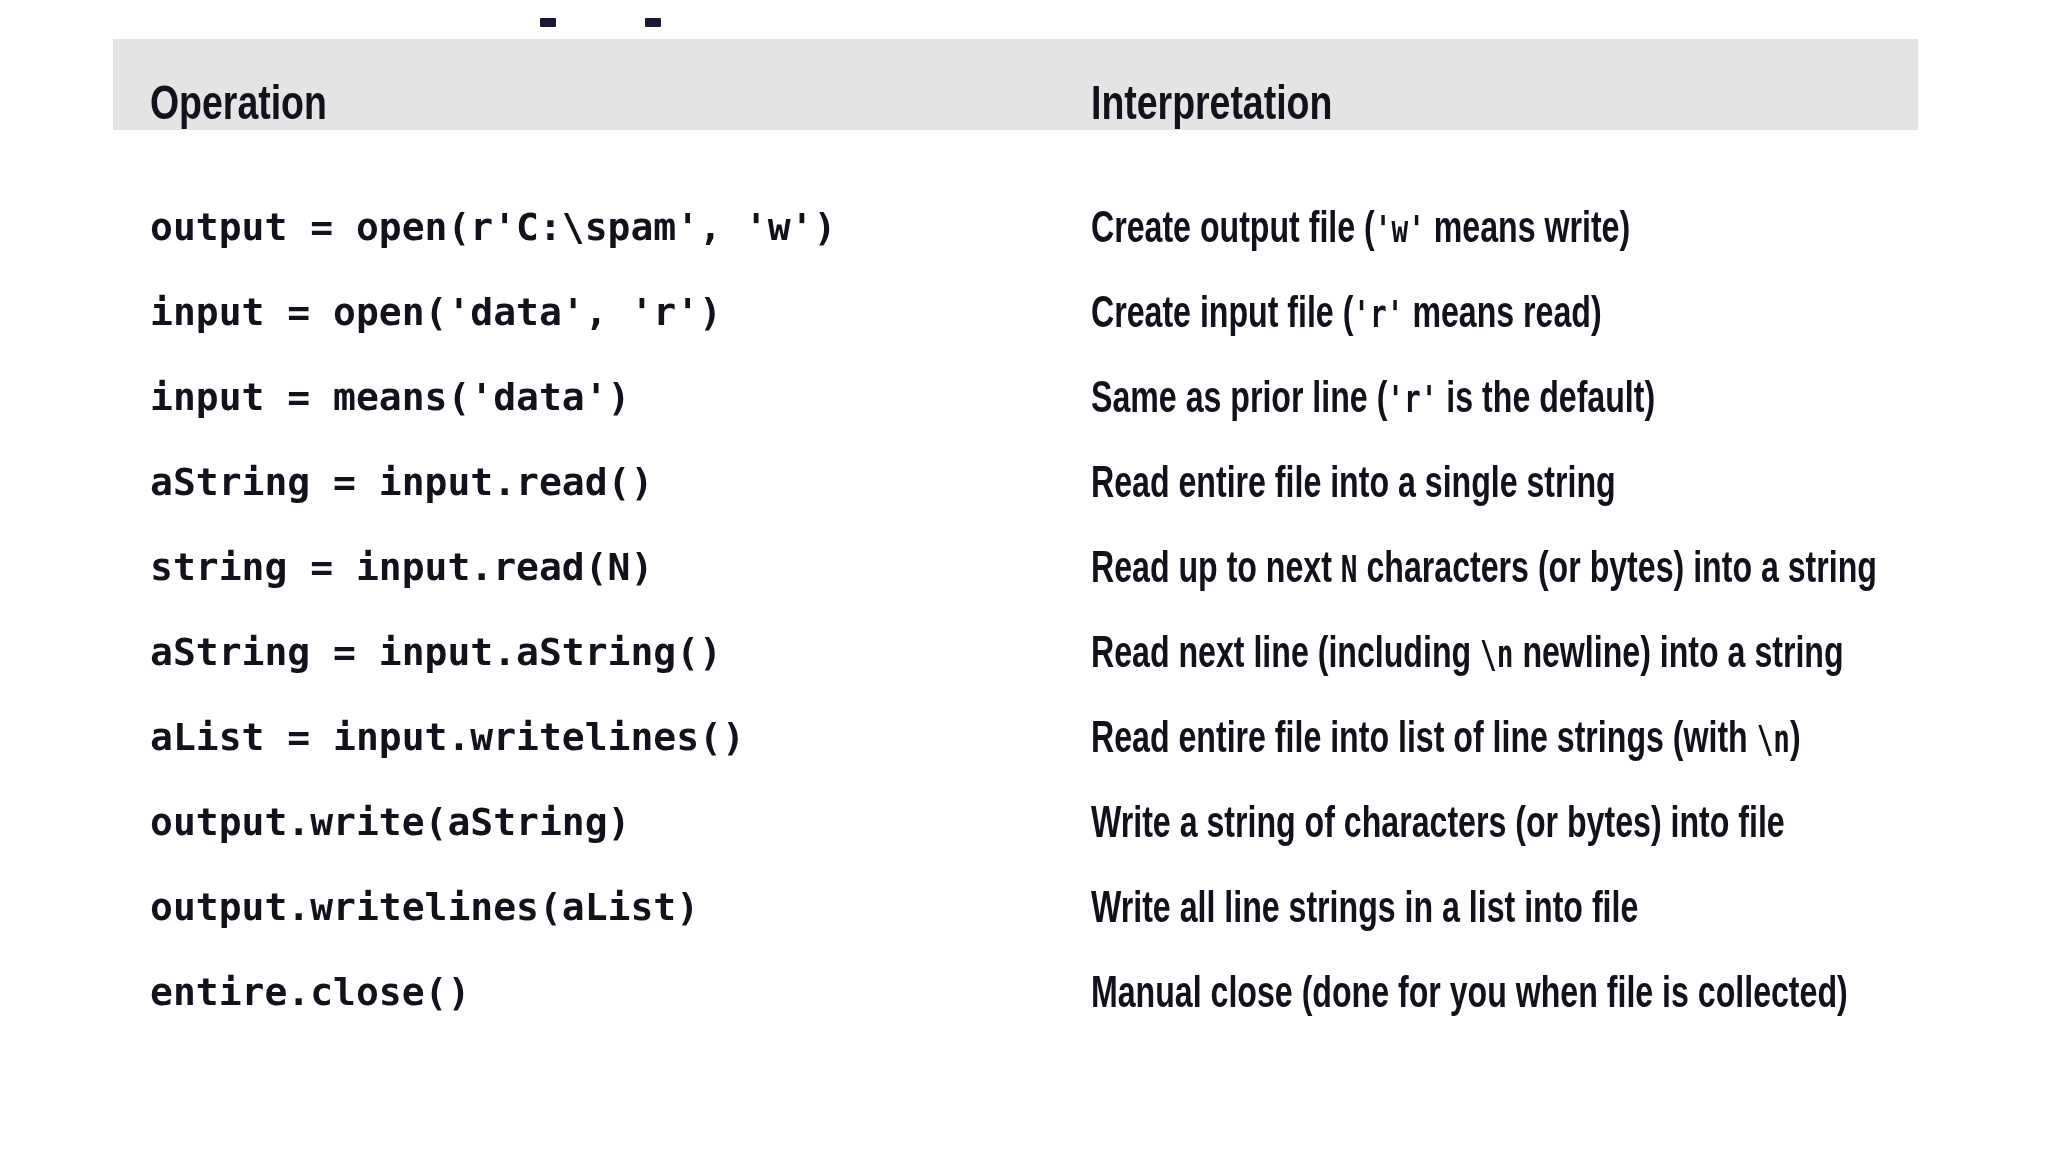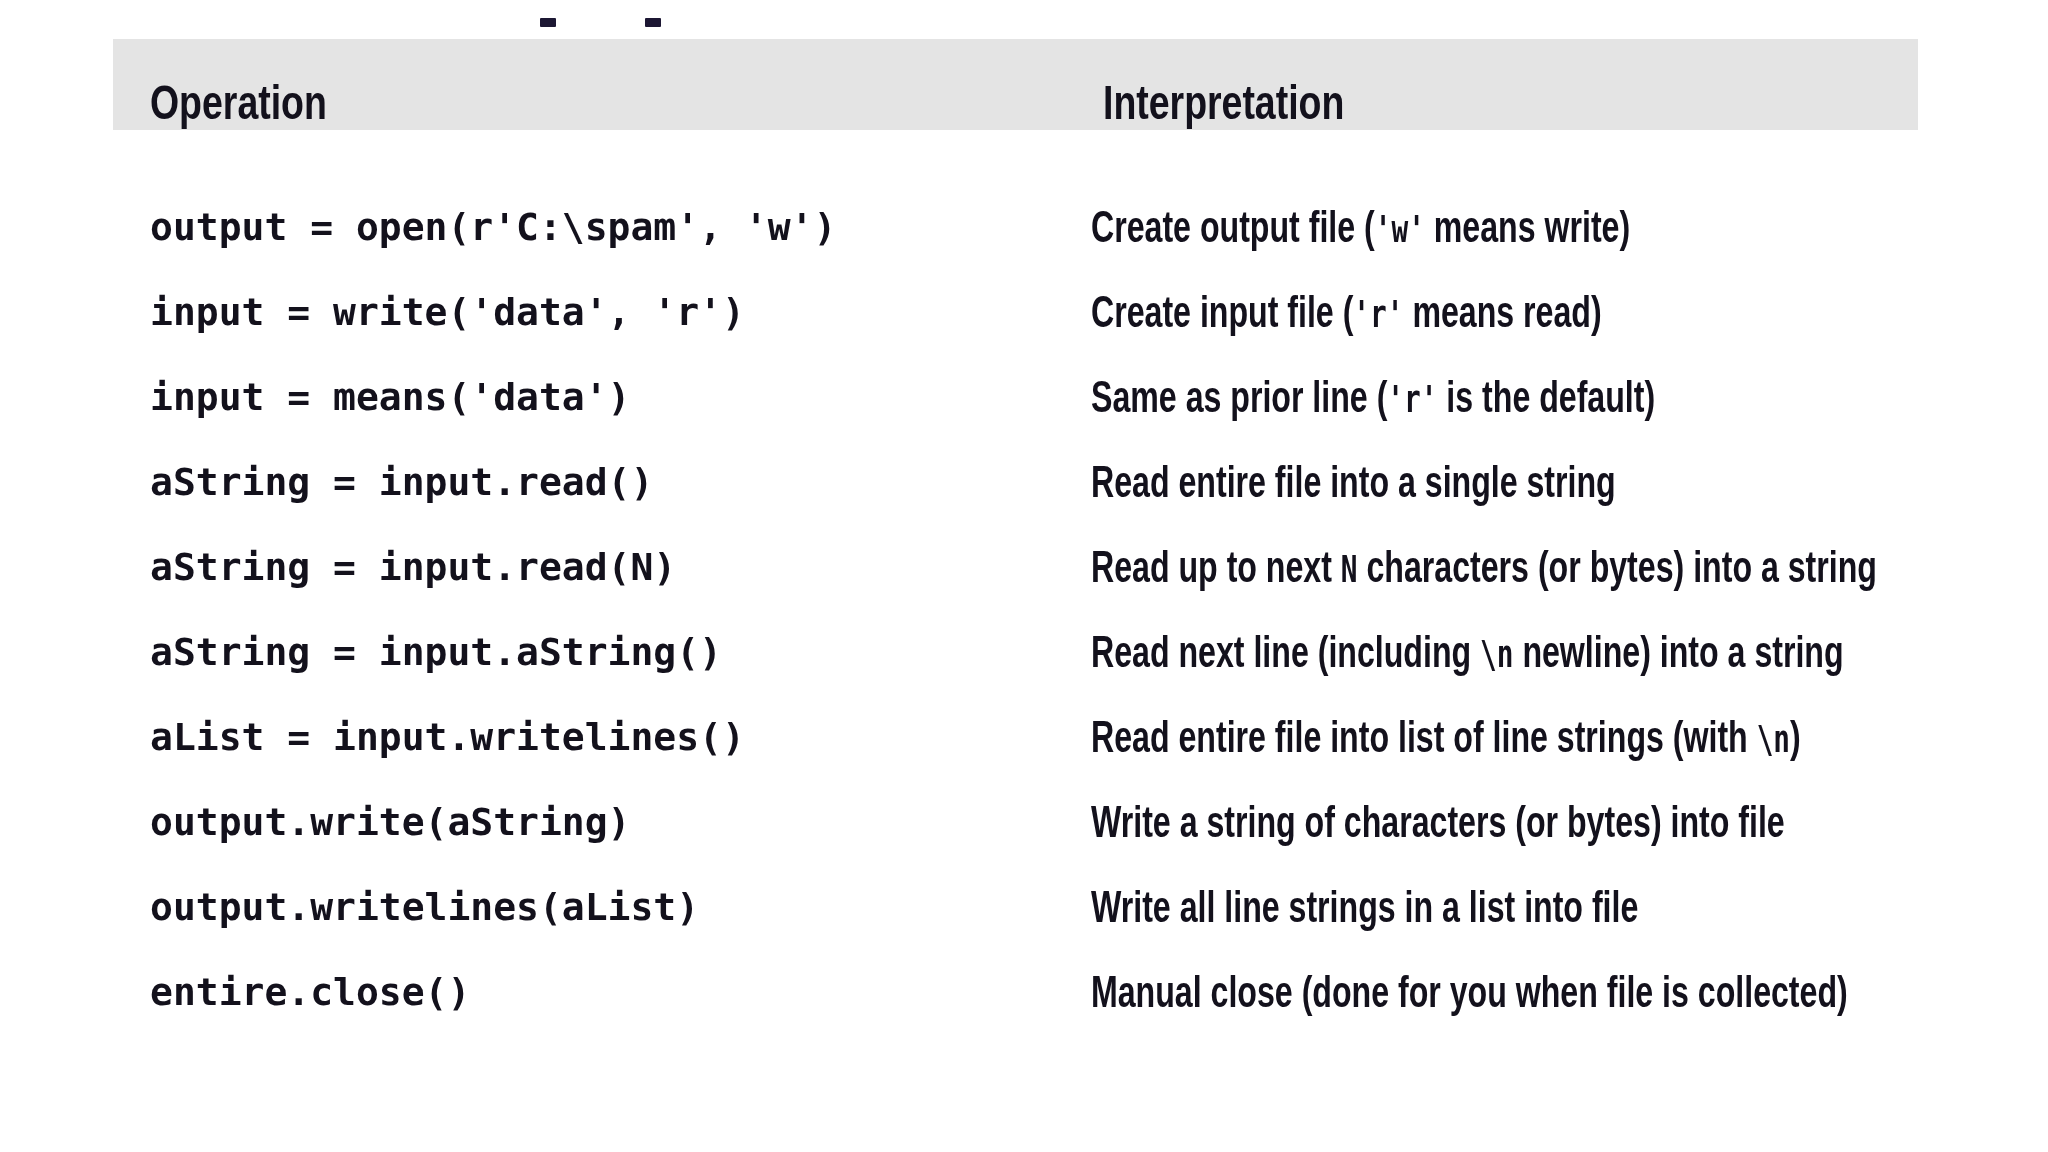--- a/index.html
+++ b/index.html
@@ -35,21 +35,20 @@
     top: 39px;
     width: 1805px;
   }
   .thead {
     height: 91px;
     background: #e4e4e4;
     display: flex;
     align-items: flex-end;
     box-sizing: border-box;
     padding: 0 0 2px 37px;
-    gap: 12px;
   }
   .hcell {
     font-weight: bold;
     font-size: 48px;
     line-height: 1.05;
     color: #13111c;
   }
   .hcell.op { width: 941px; flex: none; }
   .hcell.interp { flex: 1; }
   .squeeze-h {
@@ -116,42 +115,42 @@
     </div>
     <div class="tbody">
   <div class="trow">
     <div class="cell op">output = open(r'C:\spam', 'w')</div>
     <div class="cell interp">
       <span class="squeeze"><span class="seg-sans">Create output file (</span><span class="seg-mono">'w'</span><span class="seg-sans"> means write)</span></span>
     </div>
   </div>
 
   <div class="trow">
-    <div class="cell op">input = write('data', 'r')</div>
+    <div class="cell op">input = open('data', 'r')</div>
     <div class="cell interp">
       <span class="squeeze"><span class="seg-sans">Create input file (</span><span class="seg-mono">'r'</span><span class="seg-sans"> means read)</span></span>
     </div>
   </div>
 
   <div class="trow">
     <div class="cell op">input = means('data')</div>
     <div class="cell interp">
       <span class="squeeze"><span class="seg-sans">Same as prior line (</span><span class="seg-mono">'r'</span><span class="seg-sans"> is the default)</span></span>
     </div>
   </div>
 
   <div class="trow">
     <div class="cell op">aString = input.read()</div>
     <div class="cell interp">
       <span class="squeeze"><span class="seg-sans">Read entire file into a single string</span></span>
     </div>
   </div>
 
   <div class="trow">
-    <div class="cell op">aString = input.read(N)</div>
+    <div class="cell op">string = input.read(N)</div>
     <div class="cell interp">
       <span class="squeeze"><span class="seg-sans">Read up to next </span><span class="seg-mono">N</span><span class="seg-sans"> characters (or bytes) into a string</span></span>
     </div>
   </div>
 
   <div class="trow">
     <div class="cell op">aString = input.aString()</div>
     <div class="cell interp">
       <span class="squeeze"><span class="seg-sans">Read next line (including </span><span class="seg-mono">\n</span><span class="seg-sans"> newline) into a string</span></span>
     </div>

